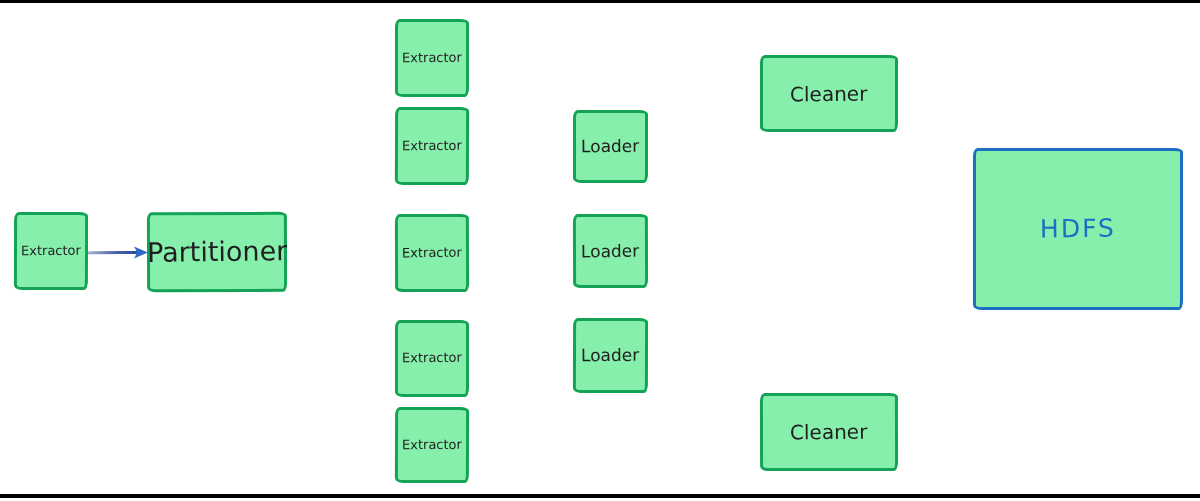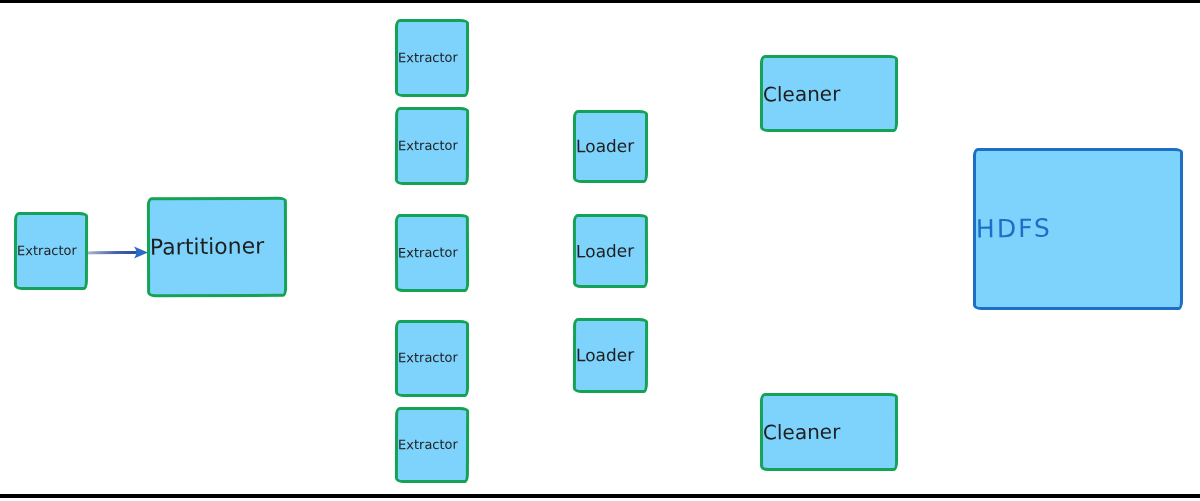--- a/index.html
+++ b/index.html
@@ -18,35 +18,35 @@
     margin:0 auto;
   }
   .frame-bar{
     position:absolute;left:0;width:1200px;background:var(--frame);
   }
   .frame-bar.top{top:0;height:3px;}
   .frame-bar.bottom{top:494px;height:4px;}
 
   .node{
     position:absolute;
-    display:flex;align-items:center;justify-content:flex-start;
-    background:#7dd3fc;
+    display:flex;align-items:center;justify-content:center;
+    background:#86efac;
     border:3px solid var(--green);
     
     border-radius: 5px 9px 4px 8px / 8px 4px 9px 5px;
     color:var(--ink);
     box-sizing:border-box;
     text-align:center;
     line-height:1.1;
   }
   .node.blue{border-color:var(--blue);color:var(--blue);}
   .node .label{white-space:nowrap;transform:rotate(-0.6deg);}
 
   .n-initiator  {left:14px;  top:212px; width:74px;  height:78px; font-size:13px; transform:rotate(.15deg);}
-  .n-partitioner{left:147px; top:197px; width:140px; height:100px; font-size:22px; transform:rotate(-.15deg);}
+  .n-partitioner{left:147px; top:212px; width:140px; height:80px; font-size:27px; transform:rotate(-.15deg);}
   .n-extractor1 {left:395px; top:19px;  width:74px;  height:78px; font-size:13px;}
   .n-extractor2 {left:395px; top:107px; width:74px;  height:78px; font-size:13px; transform:rotate(.2deg);}
   .n-extractor3 {left:395px; top:214px; width:74px;  height:78px; font-size:13px; transform:rotate(-.2deg);}
   .n-extractor4 {left:395px; top:320px; width:74px;  height:77px; font-size:13px;}
   .n-extractor5 {left:395px; top:407px; width:74px;  height:76px; font-size:13px; transform:rotate(.2deg);}
   .n-loader1    {left:573px; top:110px; width:75px;  height:73px; font-size:17px;}
   .n-loader2    {left:573px; top:214px; width:75px;  height:74px; font-size:17px; transform:rotate(-.2deg);}
   .n-loader3    {left:573px; top:318px; width:75px;  height:75px; font-size:17px; transform:rotate(.15deg);}
   .n-cleaner1   {left:760px; top:55px;  width:138px; height:77px; font-size:20px;}
   .n-cleaner2   {left:760px; top:393px; width:138px; height:78px; font-size:20px; transform:rotate(-.1deg);}

